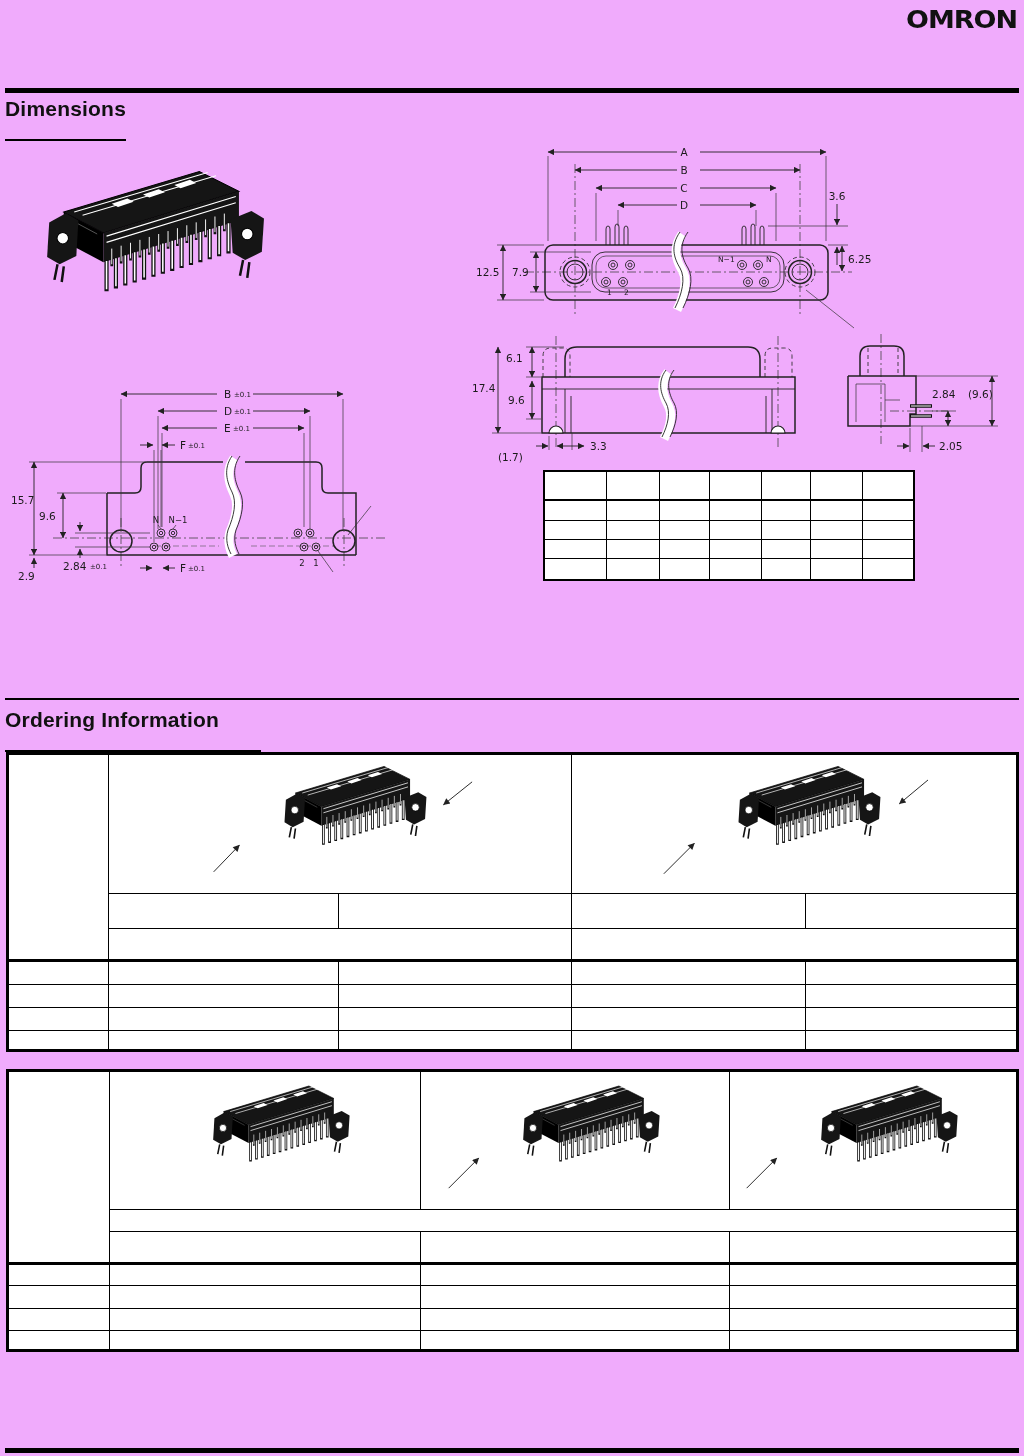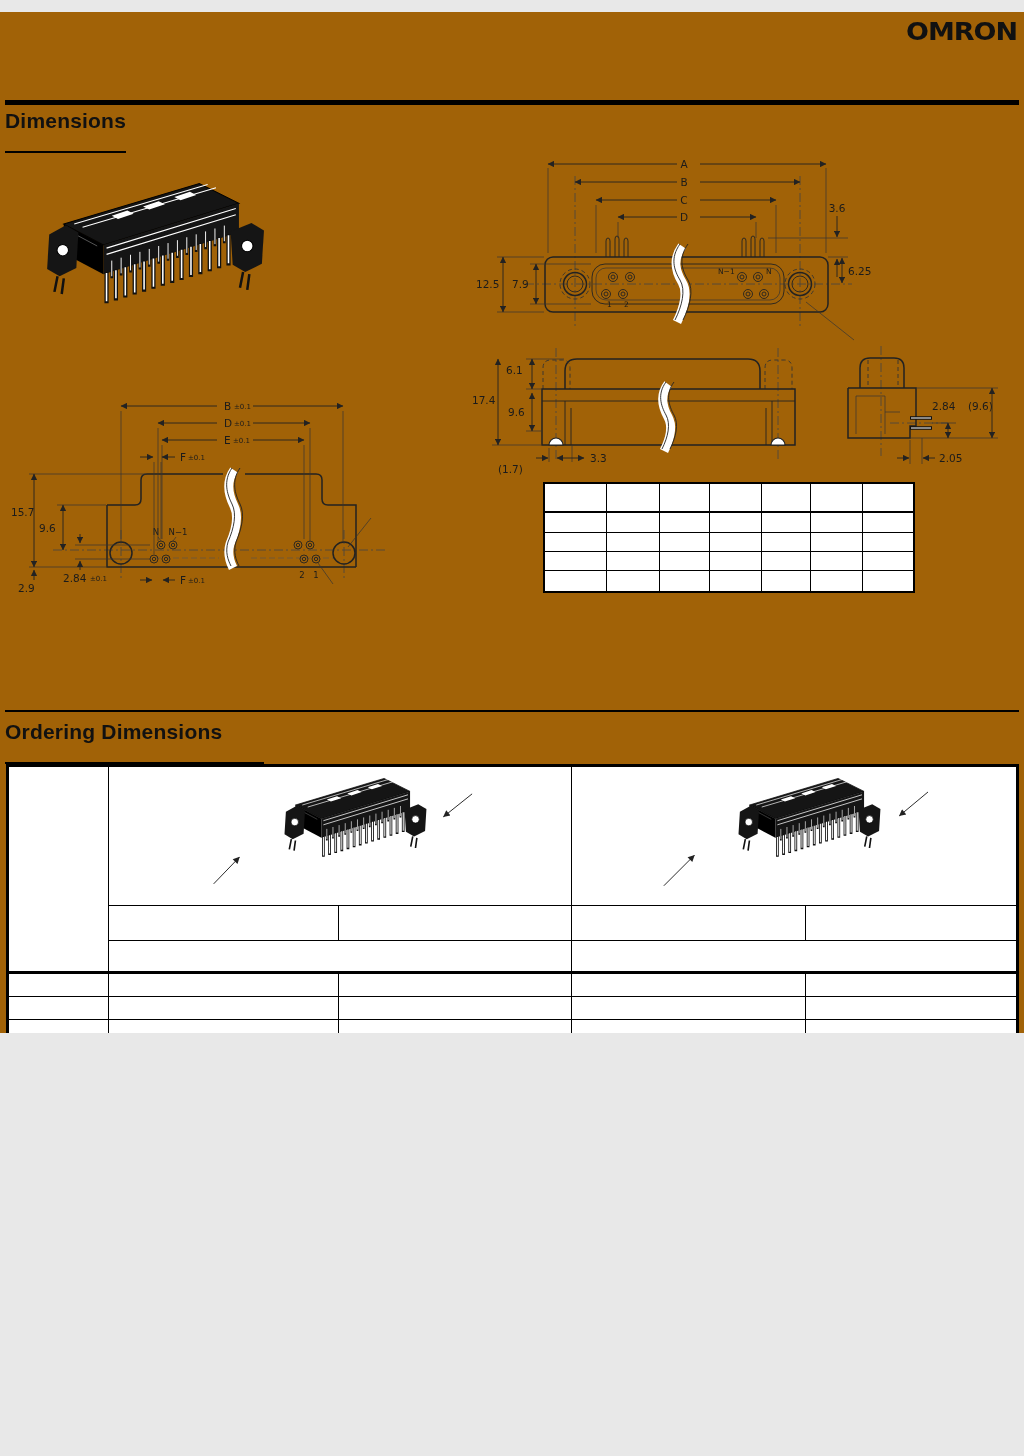--- a/index.html
+++ b/index.html
@@ -1,16 +1,16 @@
 <!DOCTYPE html>
 <html><head>
 <meta charset="utf-8">
 <style>
   html,body{margin:0;padding:0;background:#e8e8e8;}
-  .page{position:relative;width:1024px;height:1021px;background:#a16207;margin:12px auto;
+  .page{position:relative;width:1024px;height:1456px;background:#f0abfc;margin:0 auto;
         font-family:"Liberation Sans",sans-serif;color:#111;overflow:hidden;}
   .abs{position:absolute;}
   .rule{position:absolute;background:#000;}
   .h{position:absolute;font-weight:bold;font-size:21px;letter-spacing:0.2px;
      border-bottom:2.5px solid #000;padding-bottom:18px;white-space:nowrap;}
   .logo{position:absolute;font-weight:bold;font-size:27px;letter-spacing:-1px;
         transform:scaleY(0.95);font-family:"DejaVu Sans",sans-serif;}
   svg{overflow:visible;}
   svg text{font-family:"DejaVu Sans",sans-serif;font-size:10.5px;fill:#1b1b1b;font-weight:normal;}
   svg text.tol{font-size:7px;}
@@ -341,21 +341,21 @@
     <div class="dc"></div>
       <div class="dc"></div>
       <div class="dc"></div>
       <div class="dc"></div>
       <div class="dc"></div>
       <div class="dc"></div>
       <div class="dc"></div>
   </div>
 
   <div class="rule" style="left:5px;top:698px;width:1014px;height:1.5px;"></div>
-  <div class="h" style="left:5px;top:708px;padding-right:42px;">Ordering Dimensions</div>
+  <div class="h" style="left:5px;top:708px;padding-right:42px;">Ordering Information</div>
 
   <div class="otable t1">
     <div class="c tb" style="grid-column:1;grid-row:1/4;"></div>
     <div class="c imgcell" style="grid-column:2/4;grid-row:1;">
       <svg width="330" height="134" viewBox="0 0 300 140">
         <use href="#conn" transform="translate(48,2) scale(0.84)"></use>
         <path d="M18,120 L45,92" stroke="#222" stroke-width="1" fill="none" marker-end="url(#ar)"></path>
         <path d="M288,26 L258,50" stroke="#222" stroke-width="1" fill="none" marker-end="url(#ar)"></path>
       </svg>
     </div>

